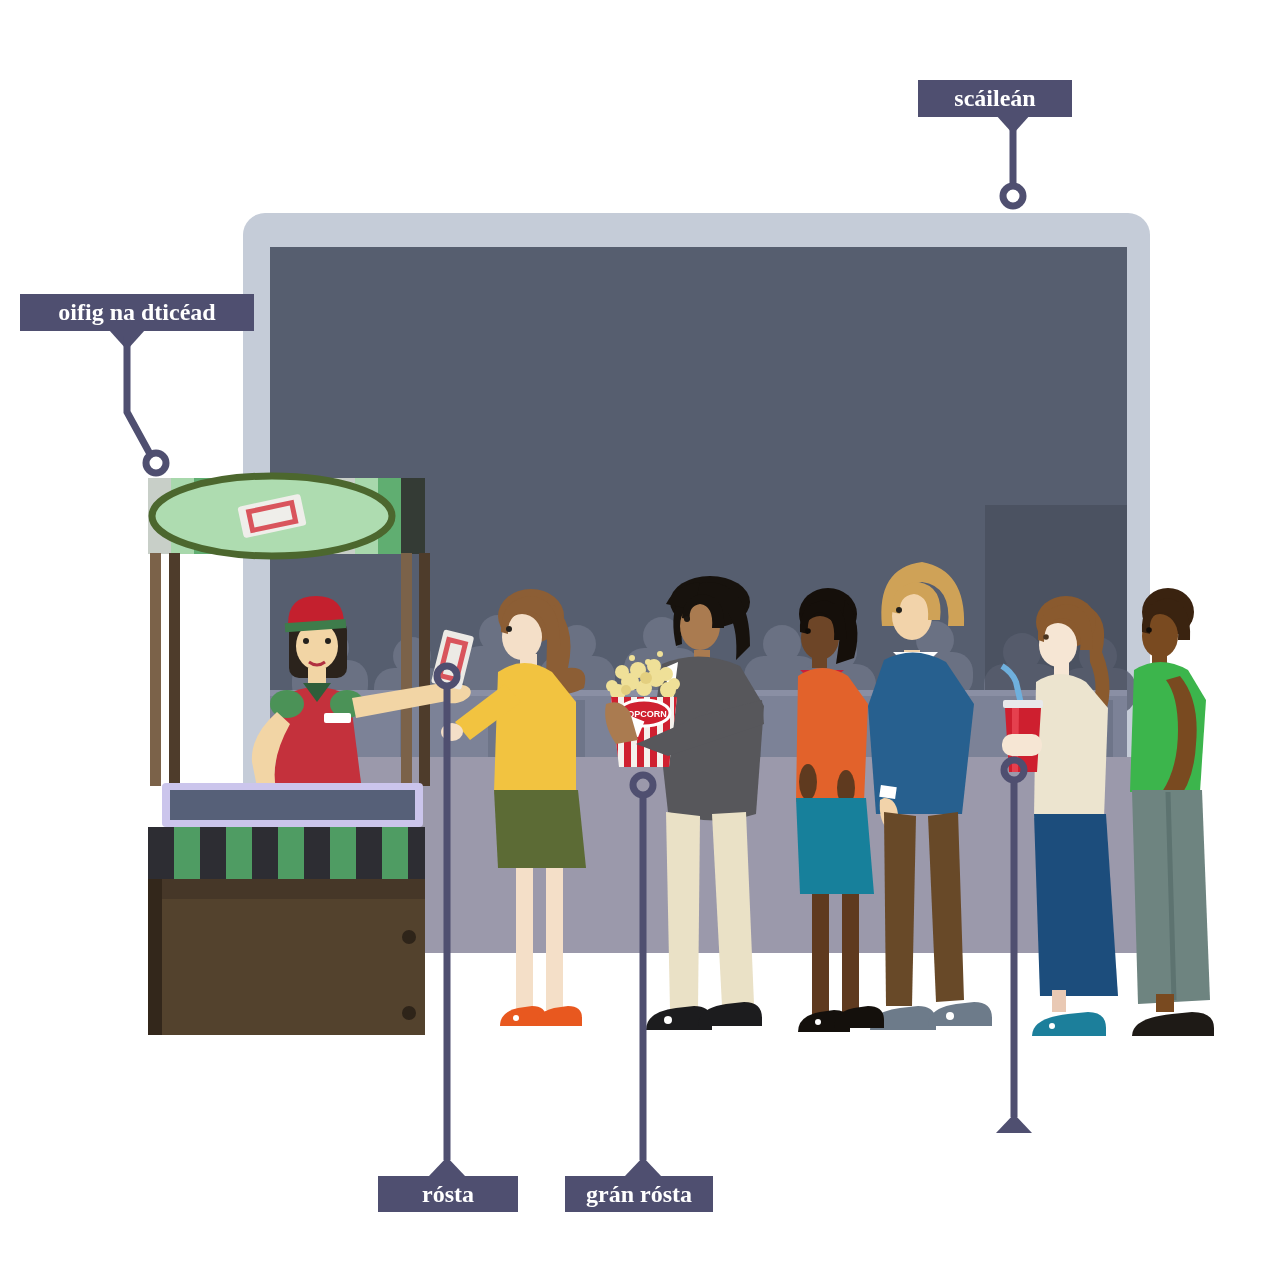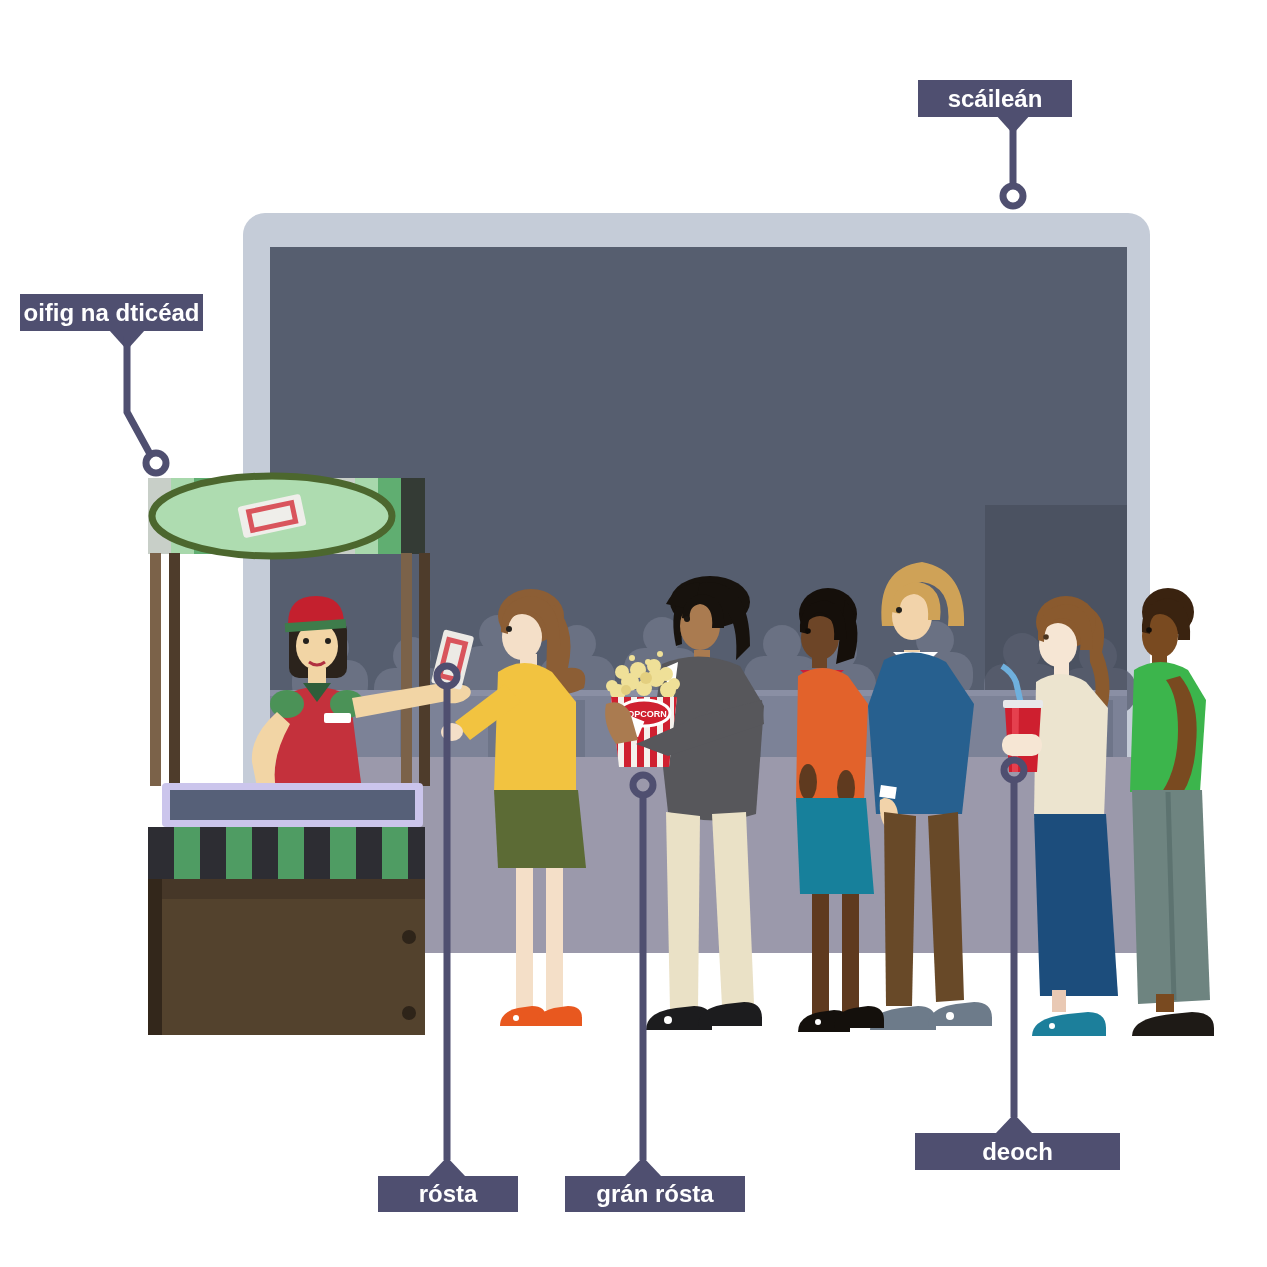--- a/index.html
+++ b/index.html
@@ -1,25 +1,25 @@
 <!DOCTYPE html>
 <html><head>
 <meta charset="utf-8">
 <style>
   html,body{margin:0;padding:0;background:#fff;}
   #stage{position:relative;width:1267px;height:1267px;background:#ffffff;overflow:hidden;
          font-family:"Liberation Sans",sans-serif;}
   #scene{position:absolute;left:0;top:0;width:1267px;height:1267px;}
   .lbl{position:absolute;background:#4f4f70;color:#ffffff;text-align:center;
        font-weight:bold;font-size:24px;line-height:37px;height:37px;
-       font-family:Liberation Sans, sans-serif;z-index:5;}
+       font-family:Liberation Serif, serif;z-index:5;}
   #lbl-screen {left:918px;top:80px;width:154px;}
-  #lbl-office {left:20px;top:294px;width:183px;}
+  #lbl-office {left:20px;top:294px;width:234px;}
   #lbl-ticket {left:378px;top:1176px;width:140px;height:36px;line-height:36px;}
-  #lbl-popcorn{left:565px;top:1176px;width:180px;height:36px;line-height:36px;}
+  #lbl-popcorn{left:565px;top:1176px;width:148px;height:36px;line-height:36px;}
   #lbl-drink  {left:915px;top:1133px;width:205px;}
 </style>
 </head>
 <body>
 
 <div id="stage">
 
 <svg id="scene" viewBox="0 0 1267 1267" xmlns="http://www.w3.org/2000/svg">
 
   <g>
@@ -327,15 +327,14 @@
       <line x1="1014" y1="781" x2="1014" y2="1117"></line>
       <polygon points="996,1133 1032,1133 1014,1114" fill="#4f4f70" stroke="none"></polygon>
     </g>
   </g>
 </svg>
 
 <div class="lbl" id="lbl-screen">scáileán</div>
 <div class="lbl" id="lbl-office">oifig na dticéad</div>
 <div class="lbl" id="lbl-ticket">rósta</div>
 <div class="lbl" id="lbl-popcorn">grán rósta</div>
-<div class="lbl" id="lbl-drink">deoch</div>
 
 </div>
 
 </body></html>

